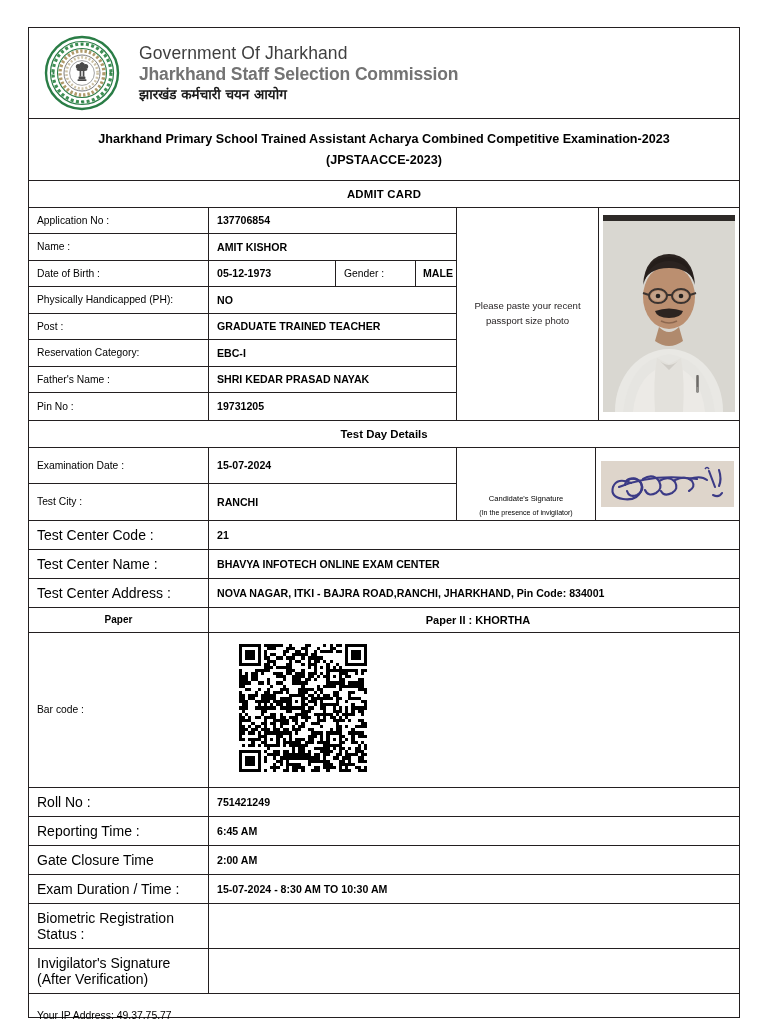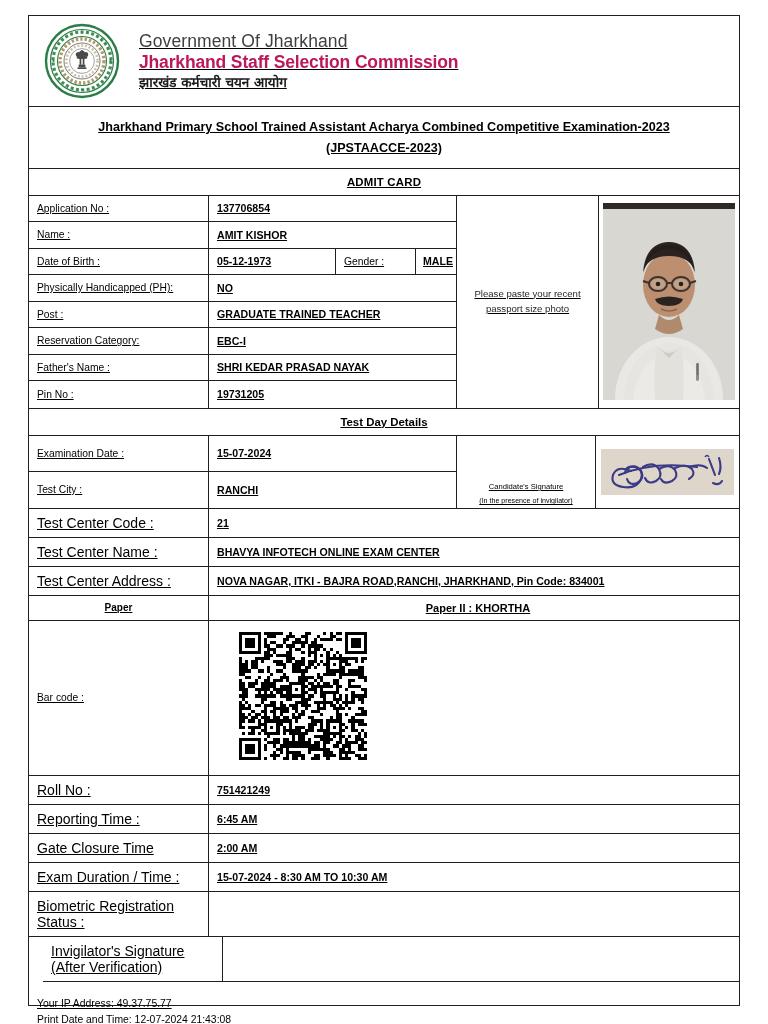--- a/index.html
+++ b/index.html
@@ -11,27 +11,26 @@
     width: 768px;
     height: 1024px;
     font-family: "Liberation Sans", sans-serif;
     color: #000000;
     overflow: hidden;
   }
 
   .page {
     position: absolute;
     left: 28px;
-    top: 15px;
+    top: 27px;
     width: 712px;
     height: 991px;
     border: 1.5px solid #231f20;
     box-sizing: border-box;
     background: #fff;
-    text-decoration: underline;
   }
 
   
   .header {
     display: flex;
     align-items: center;
     height: 91px;
     box-sizing: border-box;
     padding-left: 14px;
     border-bottom: 1.5px solid #231f20;
@@ -46,21 +45,21 @@
   .emblem svg { display:block; }
   .org-block { line-height: 1.12; }
   .org-gov {
     font-size: 17.5px;
     color: #3f3f3f;
     letter-spacing: .1px;
     font-weight: 400;
   }
   .org-commission {
     font-size: 17.5px;
-    color: #be185d;
+    color: #737373;
     font-weight: bold;
     letter-spacing: -.15px;
     margin-top: 1px;
   }
   .org-hindi {
     font-size: 13.5px;
     color: #1a1a1a;
     font-weight: bold;
     margin-top: 2px;
     font-family: "DejaVu Sans", sans-serif;
@@ -266,21 +265,21 @@
   .barcode-cell {
     flex: 1 1 auto;
     padding: 11px 0 11px 30px;
   }
   .qr {
     width: 128px;
     height: 128px;
     image-rendering: pixelated;
   }
 
-  .tall-row { min-height: 42px; margin-left: 14px; }
+  .tall-row { min-height: 42px; }
 
   
   .footer {
     padding: 14px 0 0 8px;
     font-size: 10.4px;
     line-height: 1.55;
   }
 </style>
 </head>
 <body>

